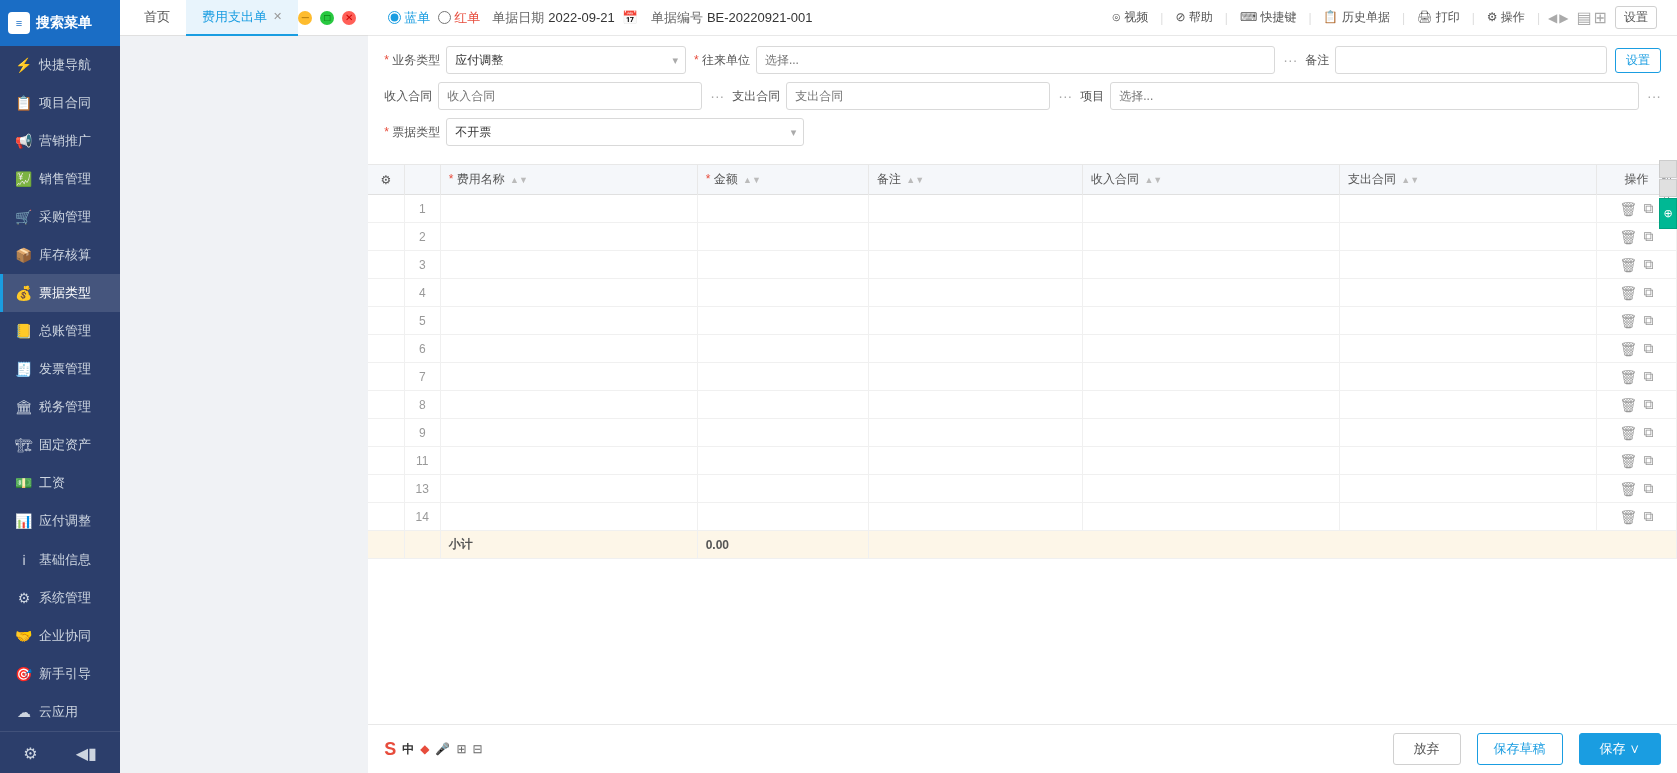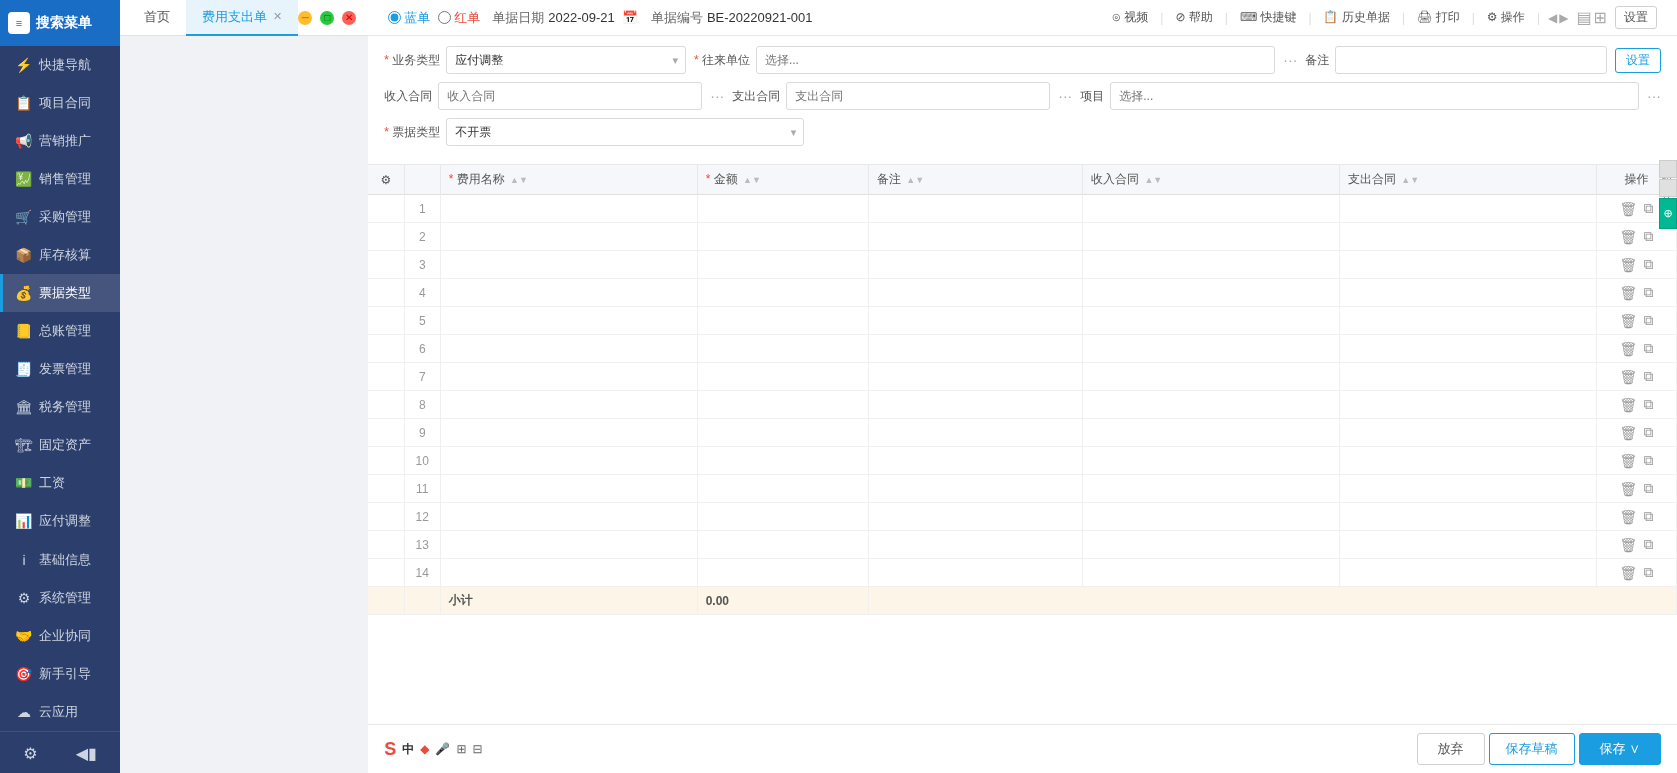--- a/index.html
+++ b/index.html
@@ -272,21 +272,21 @@
       font-size: 12px;
     }
     .footer-logo-mark {
       color: #e74c3c;
       font-weight: bold;
       font-size: 18px;
     }
 
     .footer-buttons {
       display: flex;
-      gap: 4px;
+      gap: 16px;
     }
     .btn-discard {
       background: #fff;
       border: 1px solid #d0d0d0;
       border-radius: 3px;
       padding: 6px 20px;
       cursor: pointer;
       font-size: 13px;
       color: #555;
     }
@@ -704,51 +704,21 @@
     <td style="min-width:120px;"></td>
     <td>
       <div class="td-actions">
         <span class="action-icon" title="删除">🗑</span>
         <span class="action-icon" title="复制">⧉</span>
       </div>
     </td>
   </tr>
             <tr>
     <td></td>
-    <td class="row-num">10</td>
-    <td style="min-width:120px;"></td>
-    <td style="min-width:80px;"></td>
-    <td style="min-width:100px;"></td>
-    <td style="min-width:120px;"></td>
-    <td style="min-width:120px;"></td>
-    <td>
-      <div class="td-actions">
-        <span class="action-icon" title="删除">🗑</span>
-        <span class="action-icon" title="复制">⧉</span>
-      </div>
-    </td>
-  </tr>
-            <tr>
-    <td></td>
     <td class="row-num">11</td>
-    <td style="min-width:120px;"></td>
-    <td style="min-width:80px;"></td>
-    <td style="min-width:100px;"></td>
-    <td style="min-width:120px;"></td>
-    <td style="min-width:120px;"></td>
-    <td>
-      <div class="td-actions">
-        <span class="action-icon" title="删除">🗑</span>
-        <span class="action-icon" title="复制">⧉</span>
-      </div>
-    </td>
-  </tr>
-            <tr>
-    <td></td>
-    <td class="row-num">12</td>
     <td style="min-width:120px;"></td>
     <td style="min-width:80px;"></td>
     <td style="min-width:100px;"></td>
     <td style="min-width:120px;"></td>
     <td style="min-width:120px;"></td>
     <td>
       <div class="td-actions">
         <span class="action-icon" title="删除">🗑</span>
         <span class="action-icon" title="复制">⧉</span>
       </div>

